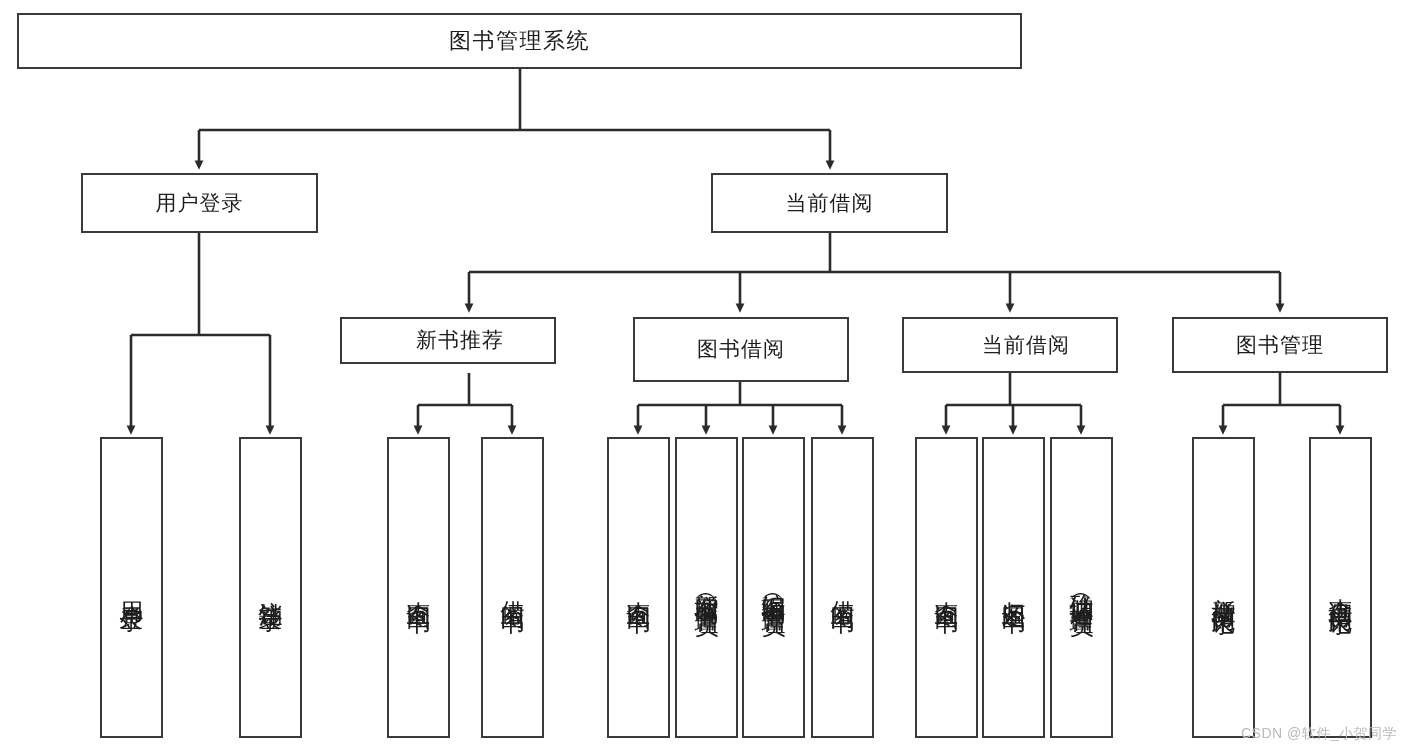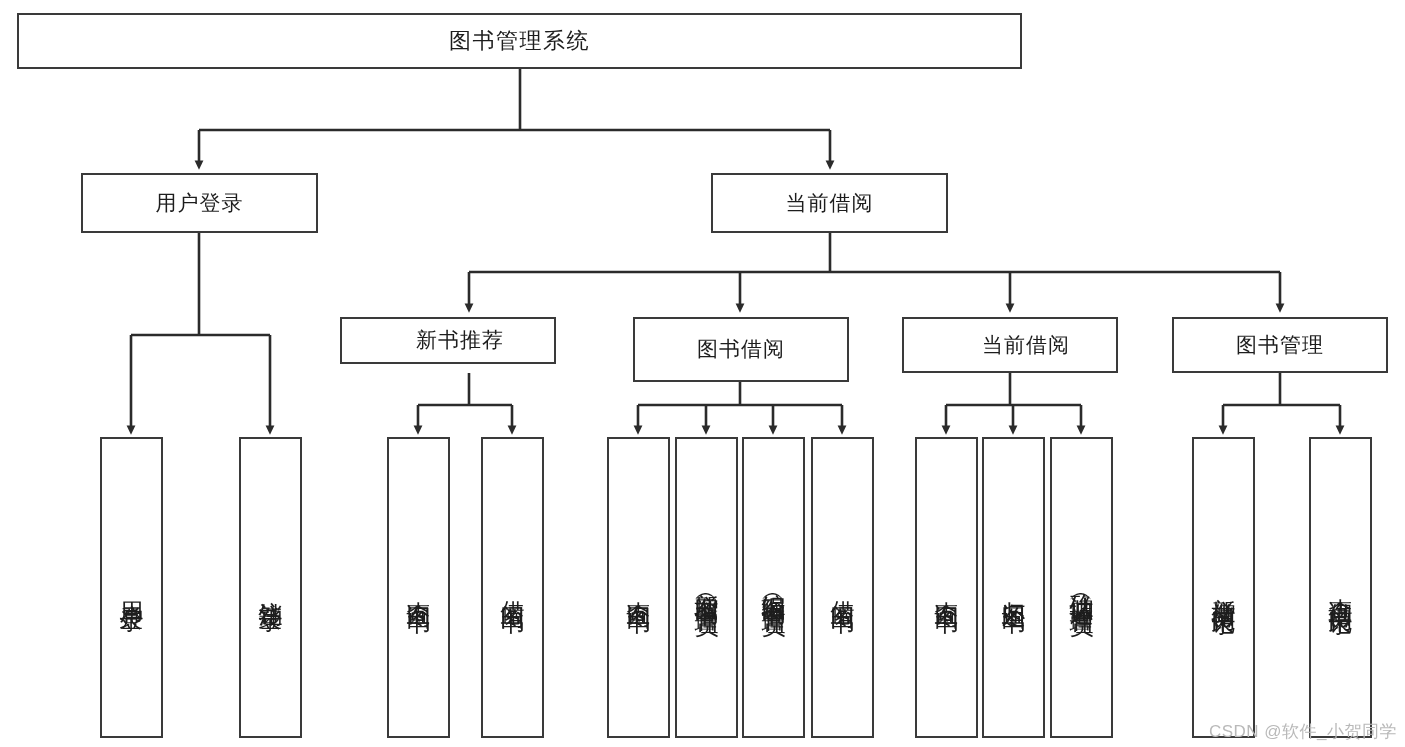--- a/index.html
+++ b/index.html
@@ -61,21 +61,21 @@
     font-size: 24px;
     letter-spacing: 3px;
     line-height: 1;
     max-height: 268px;
     white-space: normal;
   }
   .watermark {
     position: absolute;
     right: 8px;
     bottom: 4px;
-    font-size: 17px;
+    font-size: 14px;
     color: #b9b9b9;
     letter-spacing: 0.5px;
     white-space: nowrap;
     user-select: none;
   }
 </style>
 </head>
 <body>
 
 <div id="canvas">

